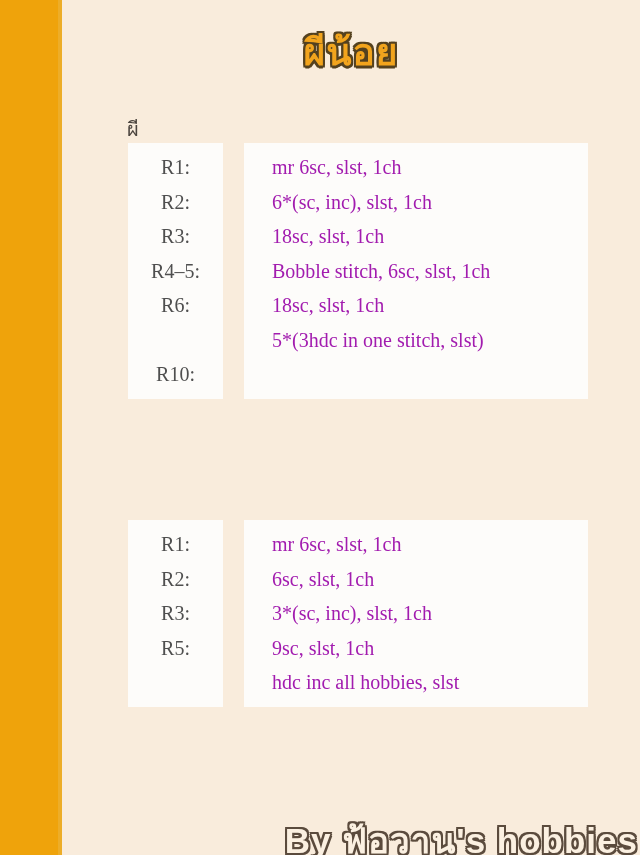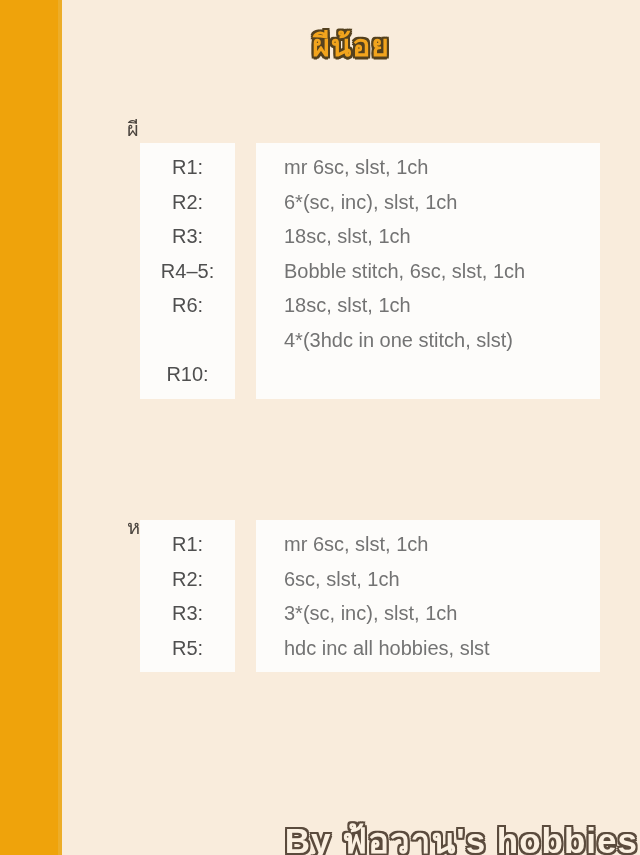--- a/index.html
+++ b/index.html
@@ -24,21 +24,21 @@
     left: 0; top: 0; bottom: 0;
     width: 58px;
     background: #EFA30B;
     border-right: 4px solid #EDAD28;
   }
   .title {
     position: absolute;
     left: 62px; right: 0;
     top: 22px;
     text-align: center;
-    font-size: 30px;
+    font-size: 37px;
     font-weight: 800;
     letter-spacing: 1px;
     color: #F2A41D;
     text-shadow:
       -2px -2px 0 #54411F,  2px -2px 0 #54411F,
       -2px  2px 0 #54411F,  2px  2px 0 #54411F,
       -2px  0   0 #54411F,  2px  0   0 #54411F,
        0   -2px 0 #54411F,  0    2px 0 #54411F,
        0    3px 0 #54411F;
   }
@@ -47,22 +47,23 @@
     left: 127px;
     font-size: 20px;
     font-weight: 500;
     color: #4B443E;
     margin: 0;
   }
   .section-title.s0 { top: 113px; }
   .section-title.s1 { top: 489px; margin-top: 22px; }
   .table {
     position: absolute;
-    left: 140px;
+    left: 128px;
     display: flex;
+    font-family: Liberation Serif, serif;
   }
   .table.t0 { top: 143px; }
   .table.t1 { top: 520px; }
   .labels-box, .instructions-box {
     background: #FDFCFA;
     padding-top: 7px;
     padding-bottom: 7px;
   }
   .labels-box {
     width: 95px;
@@ -77,21 +78,21 @@
     line-height: 34.5px;
     font-size: 20px;
     white-space: nowrap;
   }
   .label-line {
     text-align: center;
     color: #4F4F4F;
     font-weight: 500;
   }
   .instr-line {
-    color: #737373;
+    color: #a21caf;
     font-weight: 500;
   }
   .watermark {
     position: absolute;
     right: 2px;
     bottom: -13px;
     font-size: 35px;
     font-weight: 700;
     letter-spacing: 1px;
     white-space: nowrap;
@@ -123,36 +124,37 @@
         <div class="line label-line">R6:</div>
         <div class="line label-line"></div>
         <div class="line label-line">R10:</div>
       </div>
     <div class="instructions-box">
         <div class="line instr-line">mr 6sc, slst, 1ch</div>
         <div class="line instr-line">6*(sc, inc), slst, 1ch</div>
         <div class="line instr-line">18sc, slst, 1ch</div>
         <div class="line instr-line">Bobble stitch, 6sc, slst, 1ch</div>
         <div class="line instr-line">18sc, slst, 1ch</div>
-        <div class="line instr-line">4*(3hdc in one stitch, slst)</div>
+        <div class="line instr-line">5*(3hdc in one stitch, slst)</div>
       </div>
   </div>
 
   <h2 class="section-title s1">หมวก</h2>
 
   <div class="table t1">
     <div class="labels-box">
         <div class="line label-line">R1:</div>
         <div class="line label-line">R2:</div>
         <div class="line label-line">R3:</div>
         <div class="line label-line">R5:</div>
       </div>
     <div class="instructions-box">
         <div class="line instr-line">mr 6sc, slst, 1ch</div>
         <div class="line instr-line">6sc, slst, 1ch</div>
         <div class="line instr-line">3*(sc, inc), slst, 1ch</div>
+        <div class="line instr-line">9sc, slst, 1ch</div>
         <div class="line instr-line">hdc inc all hobbies, slst</div>
       </div>
   </div>
 
   <div class="watermark">By ฟ้อวาน's hobbies</div>
 
 </div>
 
 </body></html>

